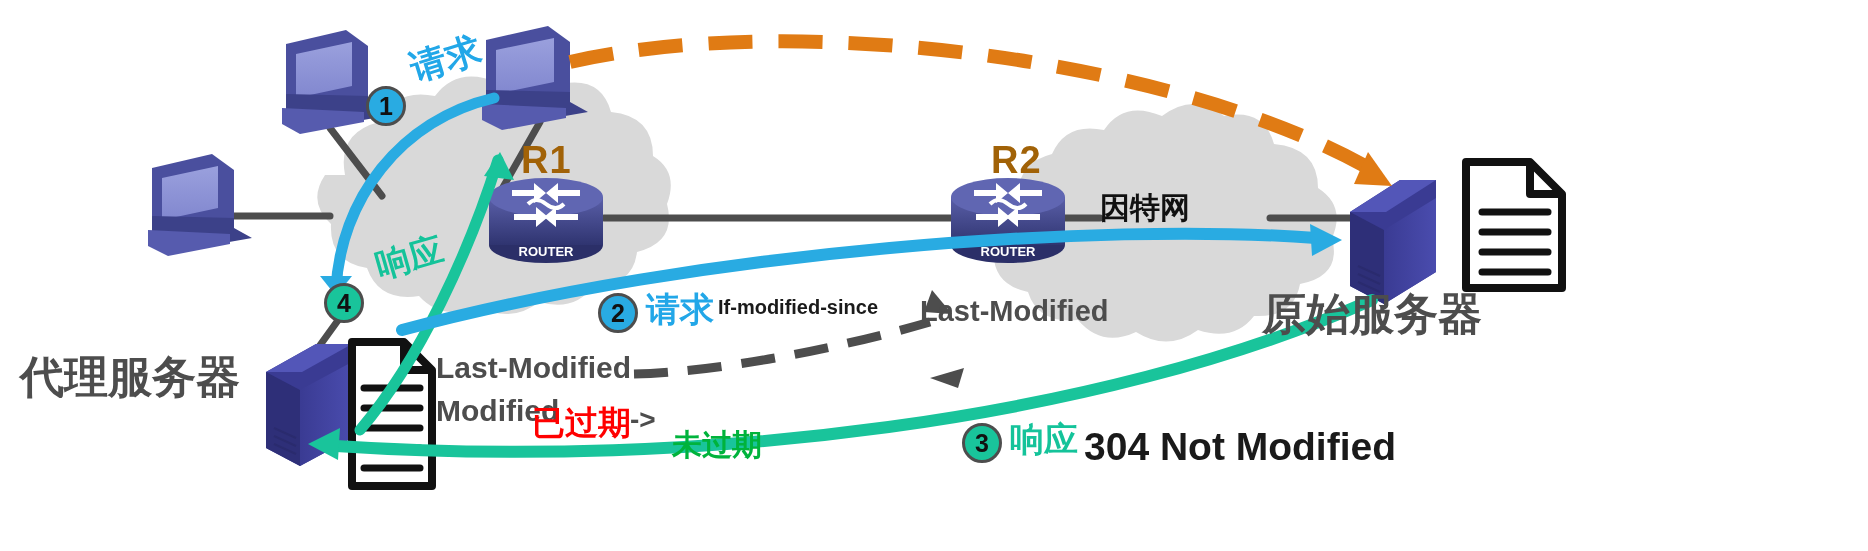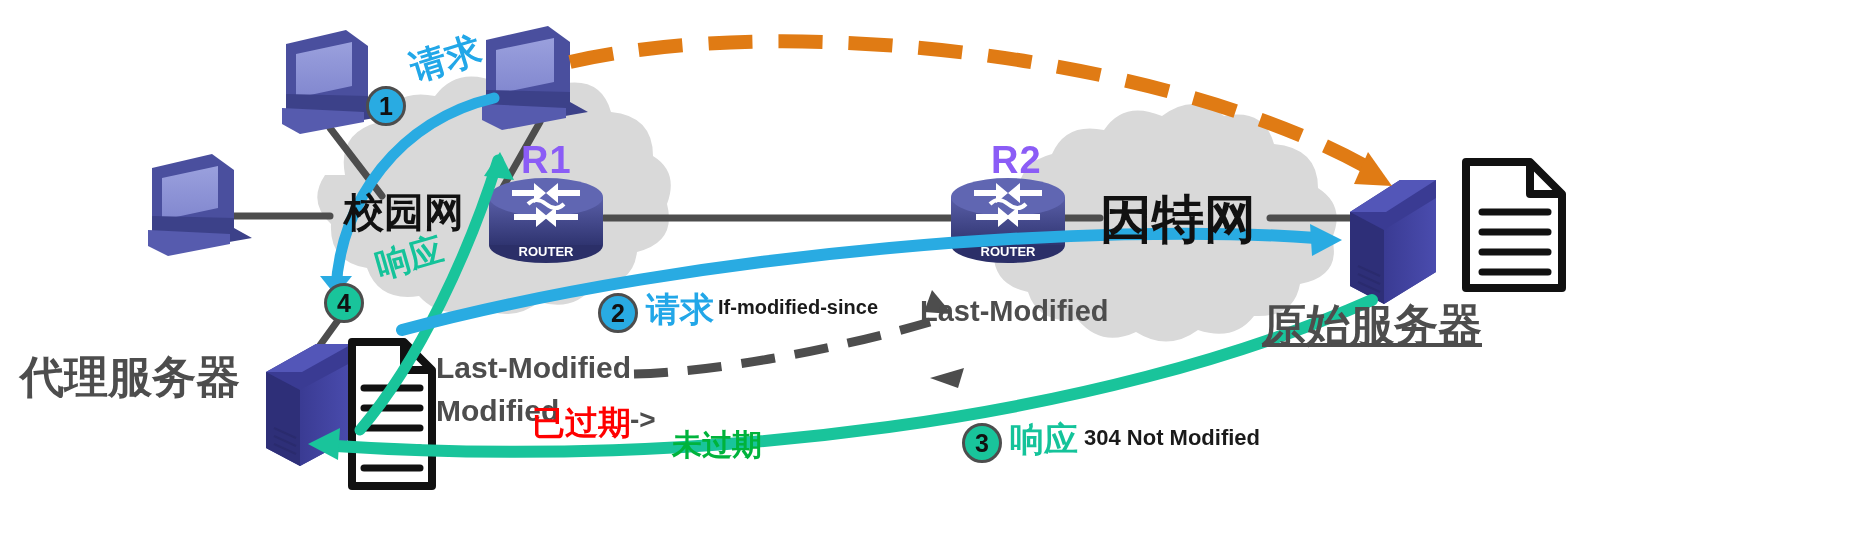--- a/index.html
+++ b/index.html
@@ -14,21 +14,21 @@
   .green-txt{color:#14c39a;}
   .red-txt{color:#ff0000;}
   .green2-txt{color:#00b33c;margin-top:24px;}
   .black-txt{color:#1a1a1a;}
   .circnum{position:absolute;width:40px;height:40px;border-radius:50%;
            display:flex;align-items:center;justify-content:center;
            font-weight:bold;font-size:25px;color:#111;border:3px solid #4d4d4d;
            box-sizing:border-box;}
   .c-blue{background:#29abe2;}
   .c-green{background:#19c49b;}
-  .rlabel{position:absolute;color:#8b5cf6;font-weight:bold;font-size:38px;letter-spacing:1px;}
+  .rlabel{position:absolute;color:#a16207;font-weight:bold;font-size:38px;letter-spacing:1px;}
 </style>
 </head>
 <body>
 
 <div id="stage">
 
   <svg class="abs" style="left:0;top:0;" width="1868" height="551" viewBox="0 0 1868 551">
 
     <defs>
       <linearGradient id="pcFace" x1="0" y1="0" x2="0" y2="1">
@@ -192,43 +192,42 @@
 
     <path d="M570,62 C800,10 1180,60 1372,170" fill="none" stroke="#e07b14" stroke-width="14" stroke-linecap="butt" stroke-dasharray="44 26"></path>
     <path d="M1392,186 l-38,-2 l14,-32 z" fill="#e07b14"></path>
 
     <path d="M634,374 C720,372 840,348 930,322" fill="none" stroke="#4d4d4d" stroke-width="9" stroke-linecap="butt" stroke-dasharray="34 20"></path>
     <path d="M952,314 l-28,-2 l8,-22 z" fill="#4d4d4d"></path>
 
     <path d="M930,378 l34,-10 l-6,20 z" fill="#4d4d4d"></path>
   </svg>
 
-  <div class="lbl cjk-black" style="left:344px;top:192px;font-size:40px;">校园网</div>
-  <div class="lbl cjk-black" style="left:1100px;top:193px;font-size:52px;text-align:center;">因特网</div>
+  <div class="lbl cjk-black" style="left:1100px;top:193px;font-size:30px;text-align:center;">因特网</div>
 
   <div class="rlabel" style="left:521px;top:139px;">R1</div>
   <div class="rlabel" style="left:983px;top:139px;margin-left:8px;">R2</div>
 
   <div class="lbl gray-lbl" style="left:8px;top:355px;font-size:44px;margin-left:12px;">代理服务器</div>
-  <div class="lbl gray-lbl" style="left:1262px;top:303px;font-size:44px;text-decoration:underline;">原始服务器</div>
+  <div class="lbl gray-lbl" style="left:1262px;top:292px;font-size:44px;">原始服务器</div>
 
   <div class="circnum c-blue" style="left:366px;top:86px;">1</div>
   <div class="lbl blue-txt" style="left:406px;top:52px;font-size:36px;transform:rotate(-17deg);transform-origin:left top;">请求</div>
 
   <div class="circnum c-green" style="left:324px;top:283px;">4</div>
   <div class="lbl green-txt" style="left:372px;top:250px;font-size:34px;transform:rotate(-16deg);transform-origin:left top;">响应</div>
 
   <div class="circnum c-blue" style="left:598px;top:293px;">2</div>
   <div class="lbl blue-txt" style="left:646px;top:292px;font-size:34px;">请求</div>
   <div class="lbl black-txt" style="left:718px;top:297px;font-size:20px;">If-modified-since</div>
   <div class="lbl gray-lbl" style="left:920px;top:297px;font-size:29px;">Last-Modified</div>
 
   <div class="circnum c-green" style="left:962px;top:423px;">3</div>
   <div class="lbl green-txt" style="left:1010px;top:422px;font-size:34px;">响应</div>
-  <div class="lbl black-txt" style="left:1084px;top:427px;font-size:22px;">304 Not Modified</div>
+  <div class="lbl black-txt" style="left:1084px;top:427px;font-size:39px;">304 Not Modified</div>
 
   <div class="lbl gray-lbl" style="left:436px;top:353px;font-size:30px;">Last-Modified</div>
   <div class="lbl gray-lbl" style="left:436px;top:396px;font-size:30px;">Modified</div>
   <div class="lbl red-txt" style="left:532px;top:406px;font-size:33px;">已过期</div>
   <div class="lbl gray-lbl" style="left:630px;top:406px;font-size:28px;">-&gt;</div>
   <div class="lbl green2-txt" style="left:672px;top:406px;font-size:30px;">未过期</div>
 
 </div>
 
 </body></html>

